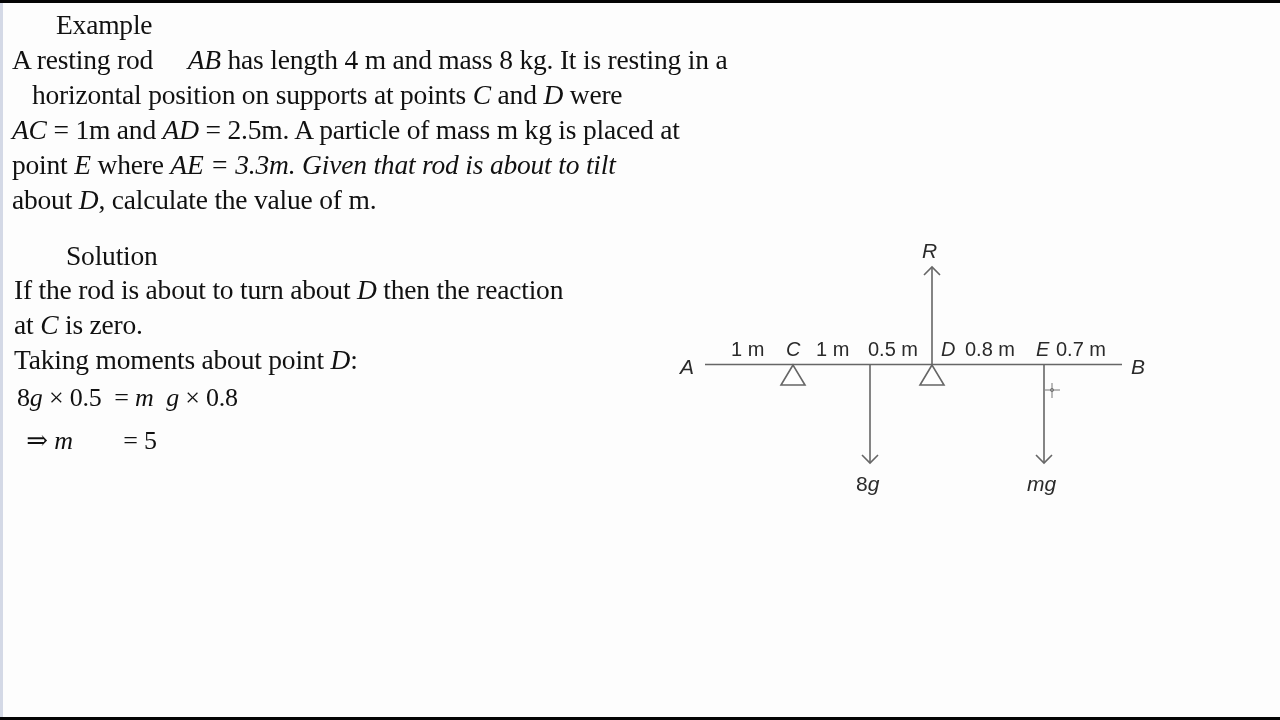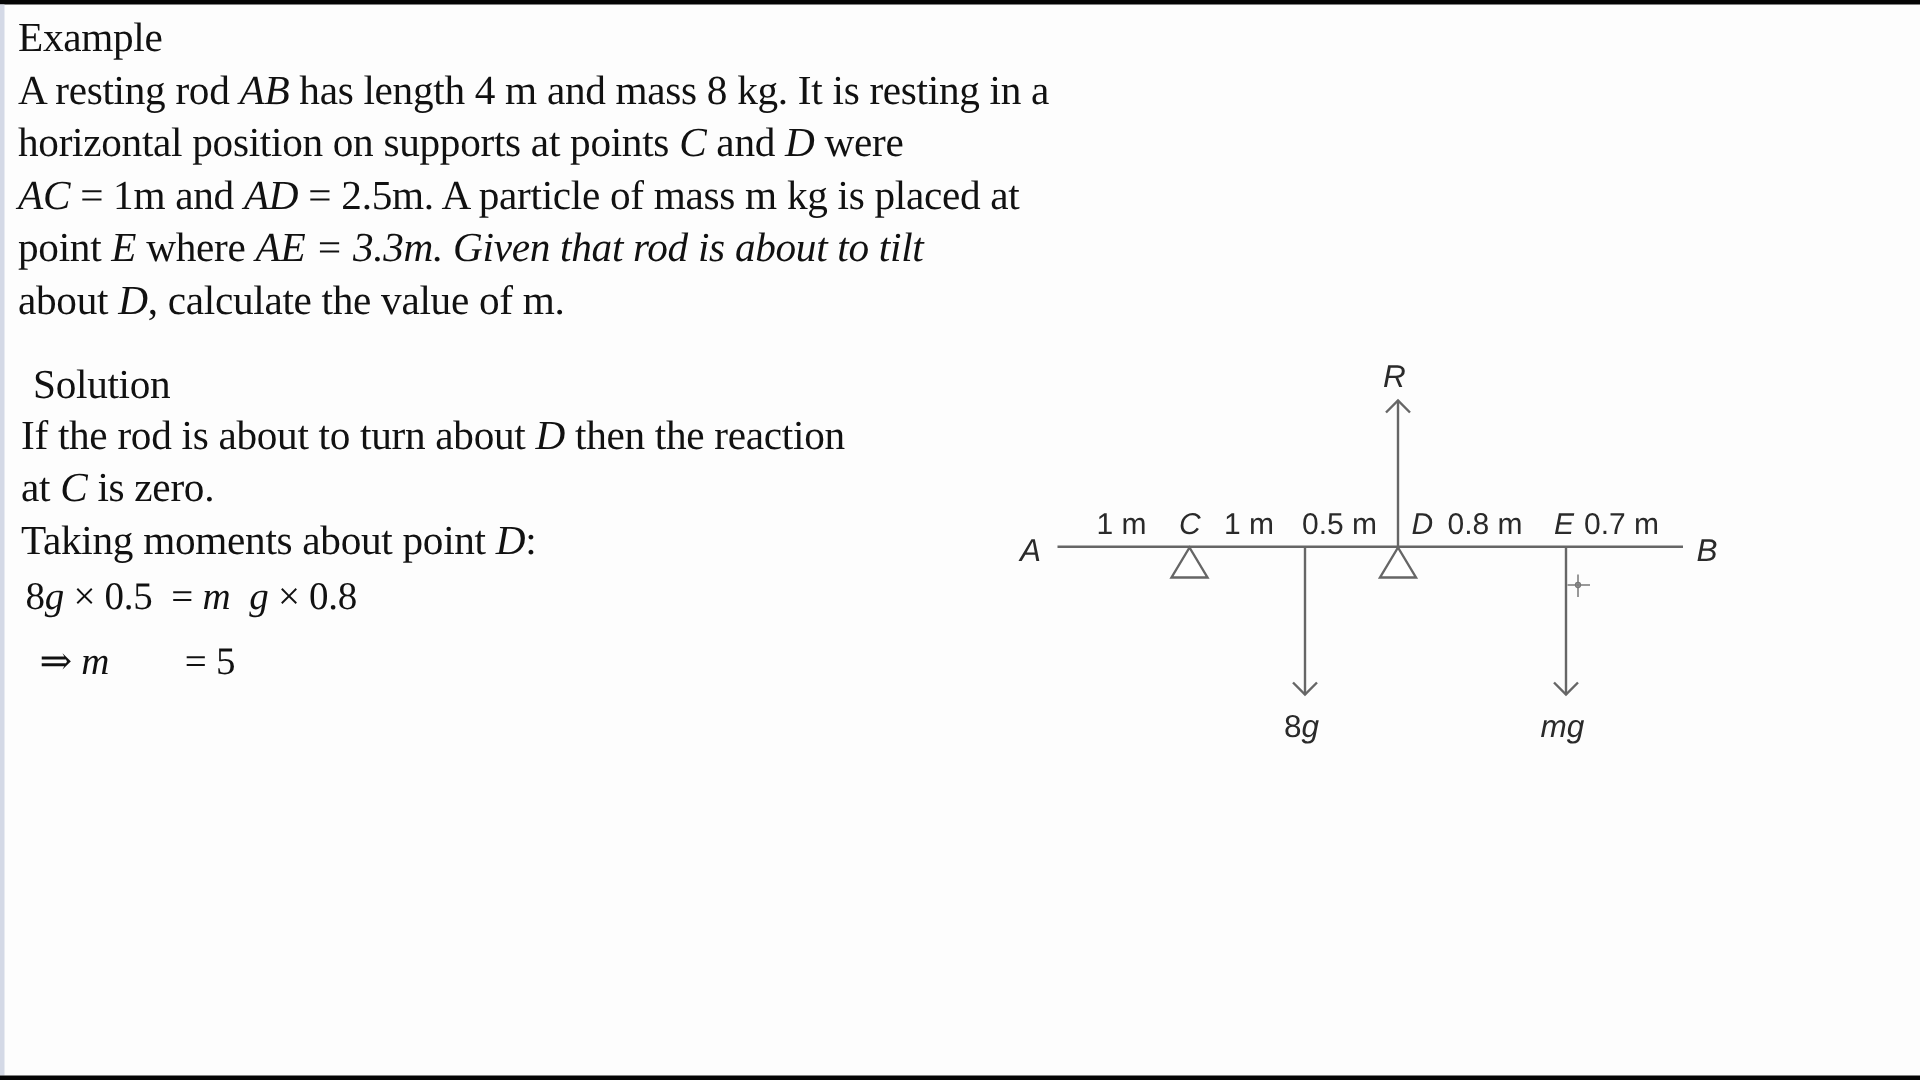--- a/index.html
+++ b/index.html
@@ -12,36 +12,36 @@
   .top-bar { position: absolute; left: 0; top: 0; width: 1280px; height: 3px; background: #050505; }
   .bottom-bar { position: absolute; left: 0; top: 717px; width: 1280px; height: 3px; background: #050505; }
   .left-strip { position: absolute; left: 0; top: 3px; width: 3px; height: 714px; background: #d4d9e6; }
 
   .line {
     position: absolute; left: 12px;
     font-size: 27.5px; line-height: 35px; white-space: nowrap;
     letter-spacing: -0.2px;
   }
   .line i { font-style: italic; }
-  .heading { font-size: 27.5px; }
+  .heading { font-size: 27.5px; margin-left: 44px; }
 
   .diagram { position: absolute; left: 0; top: 0; width: 1280px; height: 720px; pointer-events: none; }
   .diagram text { font-family: "Liberation Sans", "DejaVu Sans", sans-serif; fill: #2a2a2a; }
   .diagram .ital { font-style: italic; }
 </style>
 </head>
 <body>
 
 <div class="top-bar"></div>
 <div class="left-strip"></div>
 <div class="bottom-bar"></div>
 
 <div class="line heading" style="top:7px;">Example</div>
-<div class="line" style="top:42px;"><span style="white-space: pre;">A resting rod </span><i style="white-space: pre;">AB</i><span style="white-space: pre;"> has length 4 m and mass 8 kg. It is resting in a</span></div>
-<div class="line" style="top:77px;"><span style="white-space: pre;">horizontal position on supports at points </span><i style="white-space: pre;">C</i><span style="white-space: pre;"> and </span><i style="white-space: pre;">D</i><span style="white-space: pre;"> were</span></div>
+<div class="line" style="top:42px;"><span style="white-space: pre;">A resting rod </span><i style="white-space: pre; margin-left: 28px;">AB</i><span style="white-space: pre;"> has length 4 m and mass 8 kg. It is resting in a</span></div>
+<div class="line" style="top:77px;"><span style="white-space: pre; margin-left: 20px;">horizontal position on supports at points </span><i style="white-space: pre;">C</i><span style="white-space: pre;"> and </span><i style="white-space: pre;">D</i><span style="white-space: pre;"> were</span></div>
 <div class="line" style="top:112px;"><i style="white-space: pre;">AC</i><span style="white-space: pre;"> = 1m and </span><i style="white-space: pre;">AD</i><span style="white-space: pre; margin-top: 20px;"> = 2.5m. A particle of mass m kg is placed at</span></div>
 <div class="line" style="top:147px;"><span style="white-space: pre;">point </span><i style="white-space: pre;">E</i><span style="white-space: pre;"> where </span><i style="white-space: pre;">AE</i><span style="white-space: pre; font-style: italic;"> = 3.3m. Given that rod is about to tilt</span></div>
 <div class="line" style="top:182px;"><span style="white-space: pre;">about </span><i style="white-space: pre;">D</i><span style="white-space: pre;">, calculate the value of m.</span></div>
 
 <div class="line heading" style="top:238px; left:22px;">Solution</div>
 <div class="line" style="top:272px; left:14px;"><span style="white-space: pre;">If the rod is about to turn about </span><i style="white-space: pre;">D</i><span style="white-space: pre;"> then the reaction</span></div>
 <div class="line" style="top:307px; left:14px;"><span style="white-space: pre; text-align: right;">at </span><i style="white-space: pre;">C</i><span style="white-space: pre;"> is zero.</span></div>
 <div class="line" style="top:342px; left:14px;"><span style="white-space: pre;">Taking moments about point </span><i style="white-space: pre;">D</i><span style="white-space: pre;">:</span></div>
 <div class="line" style="top:380px; left:17px; font-size:26px;"><span style="white-space: pre;">8</span><i style="white-space: pre;">g</i><span style="white-space: pre;"> × 0.5  = </span><i style="white-space: pre;">m</i><span style="white-space: pre;">  </span><i style="white-space: pre;">g</i><span style="white-space: pre;"> × 0.8</span></div>
 <div class="line" style="top:423px; left:20px; font-size:26px;text-align:center;"><span style="white-space: pre;"> ⇒ </span><i style="white-space: pre;">m</i><span style="white-space: pre;">        = 5</span></div>

